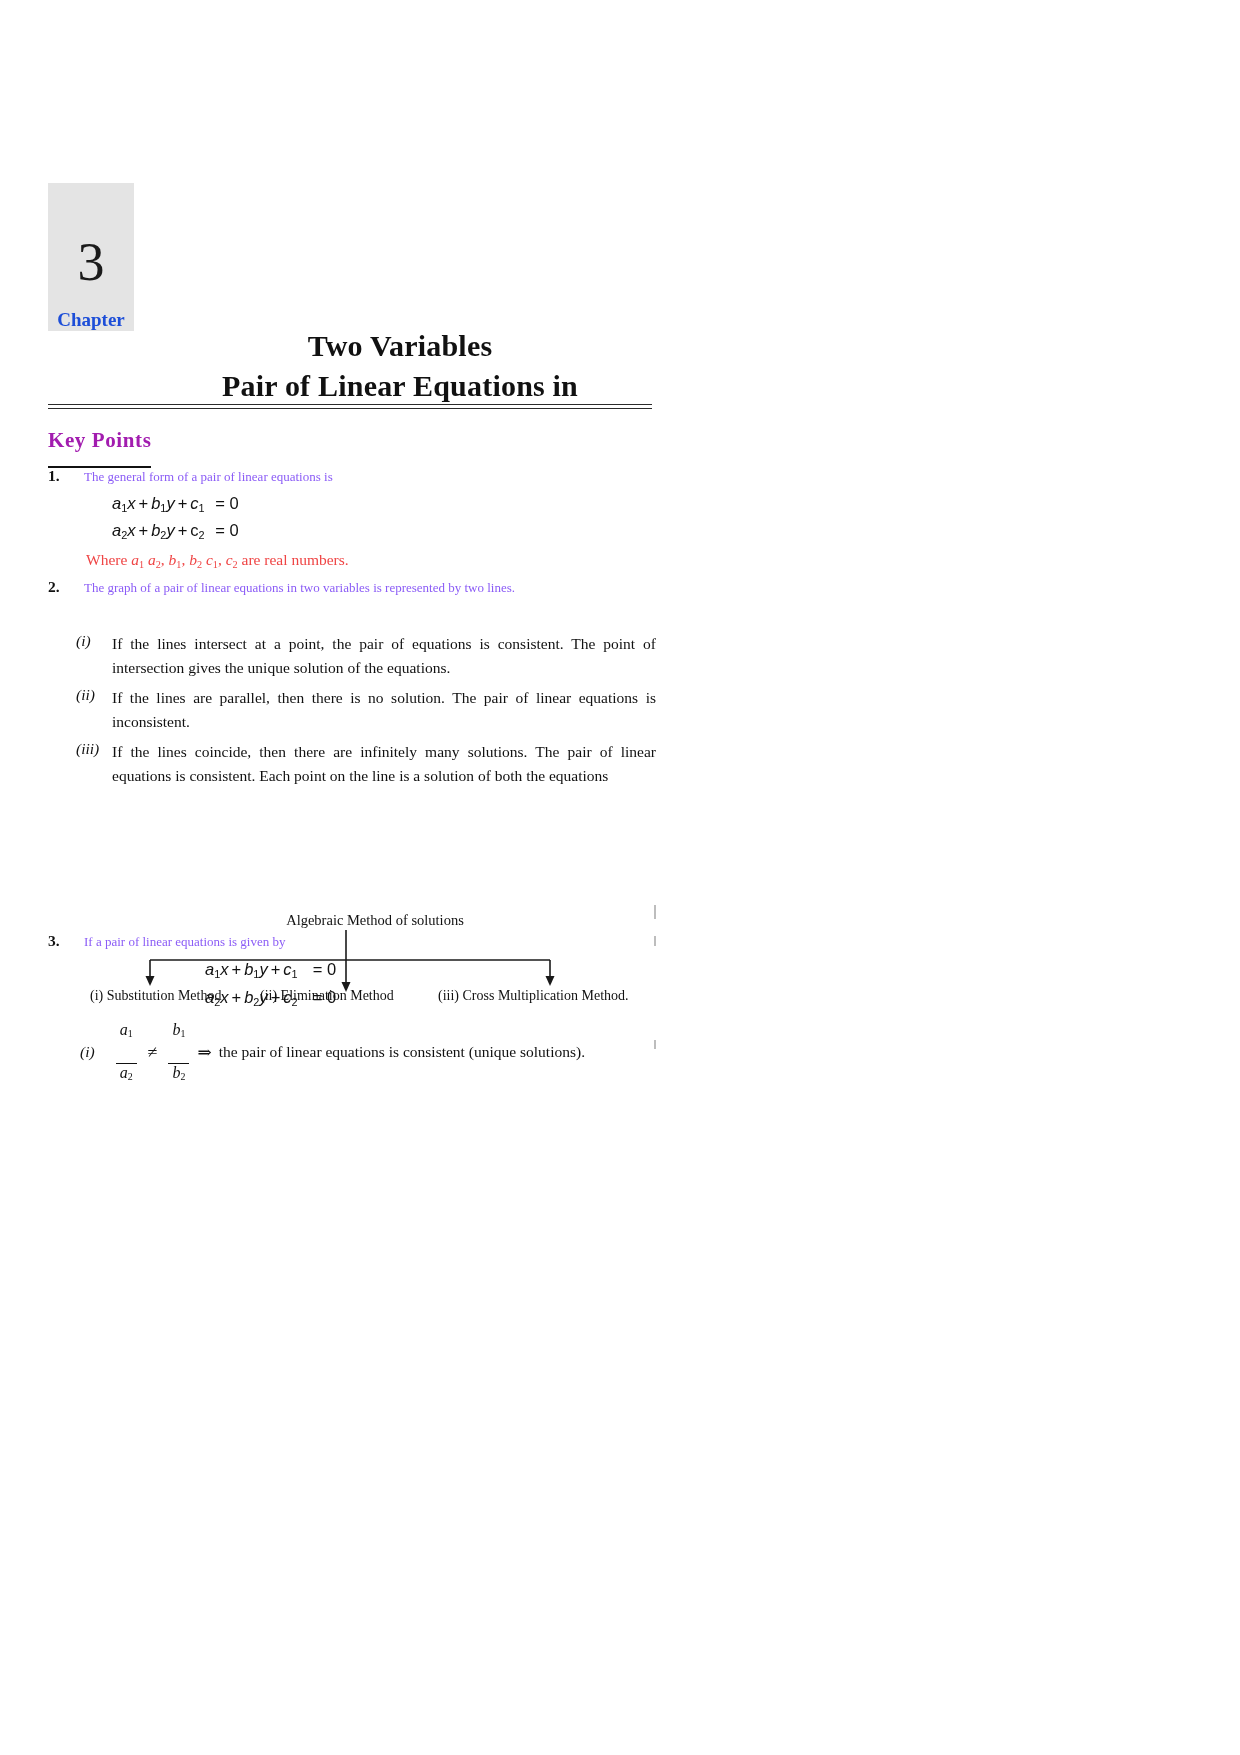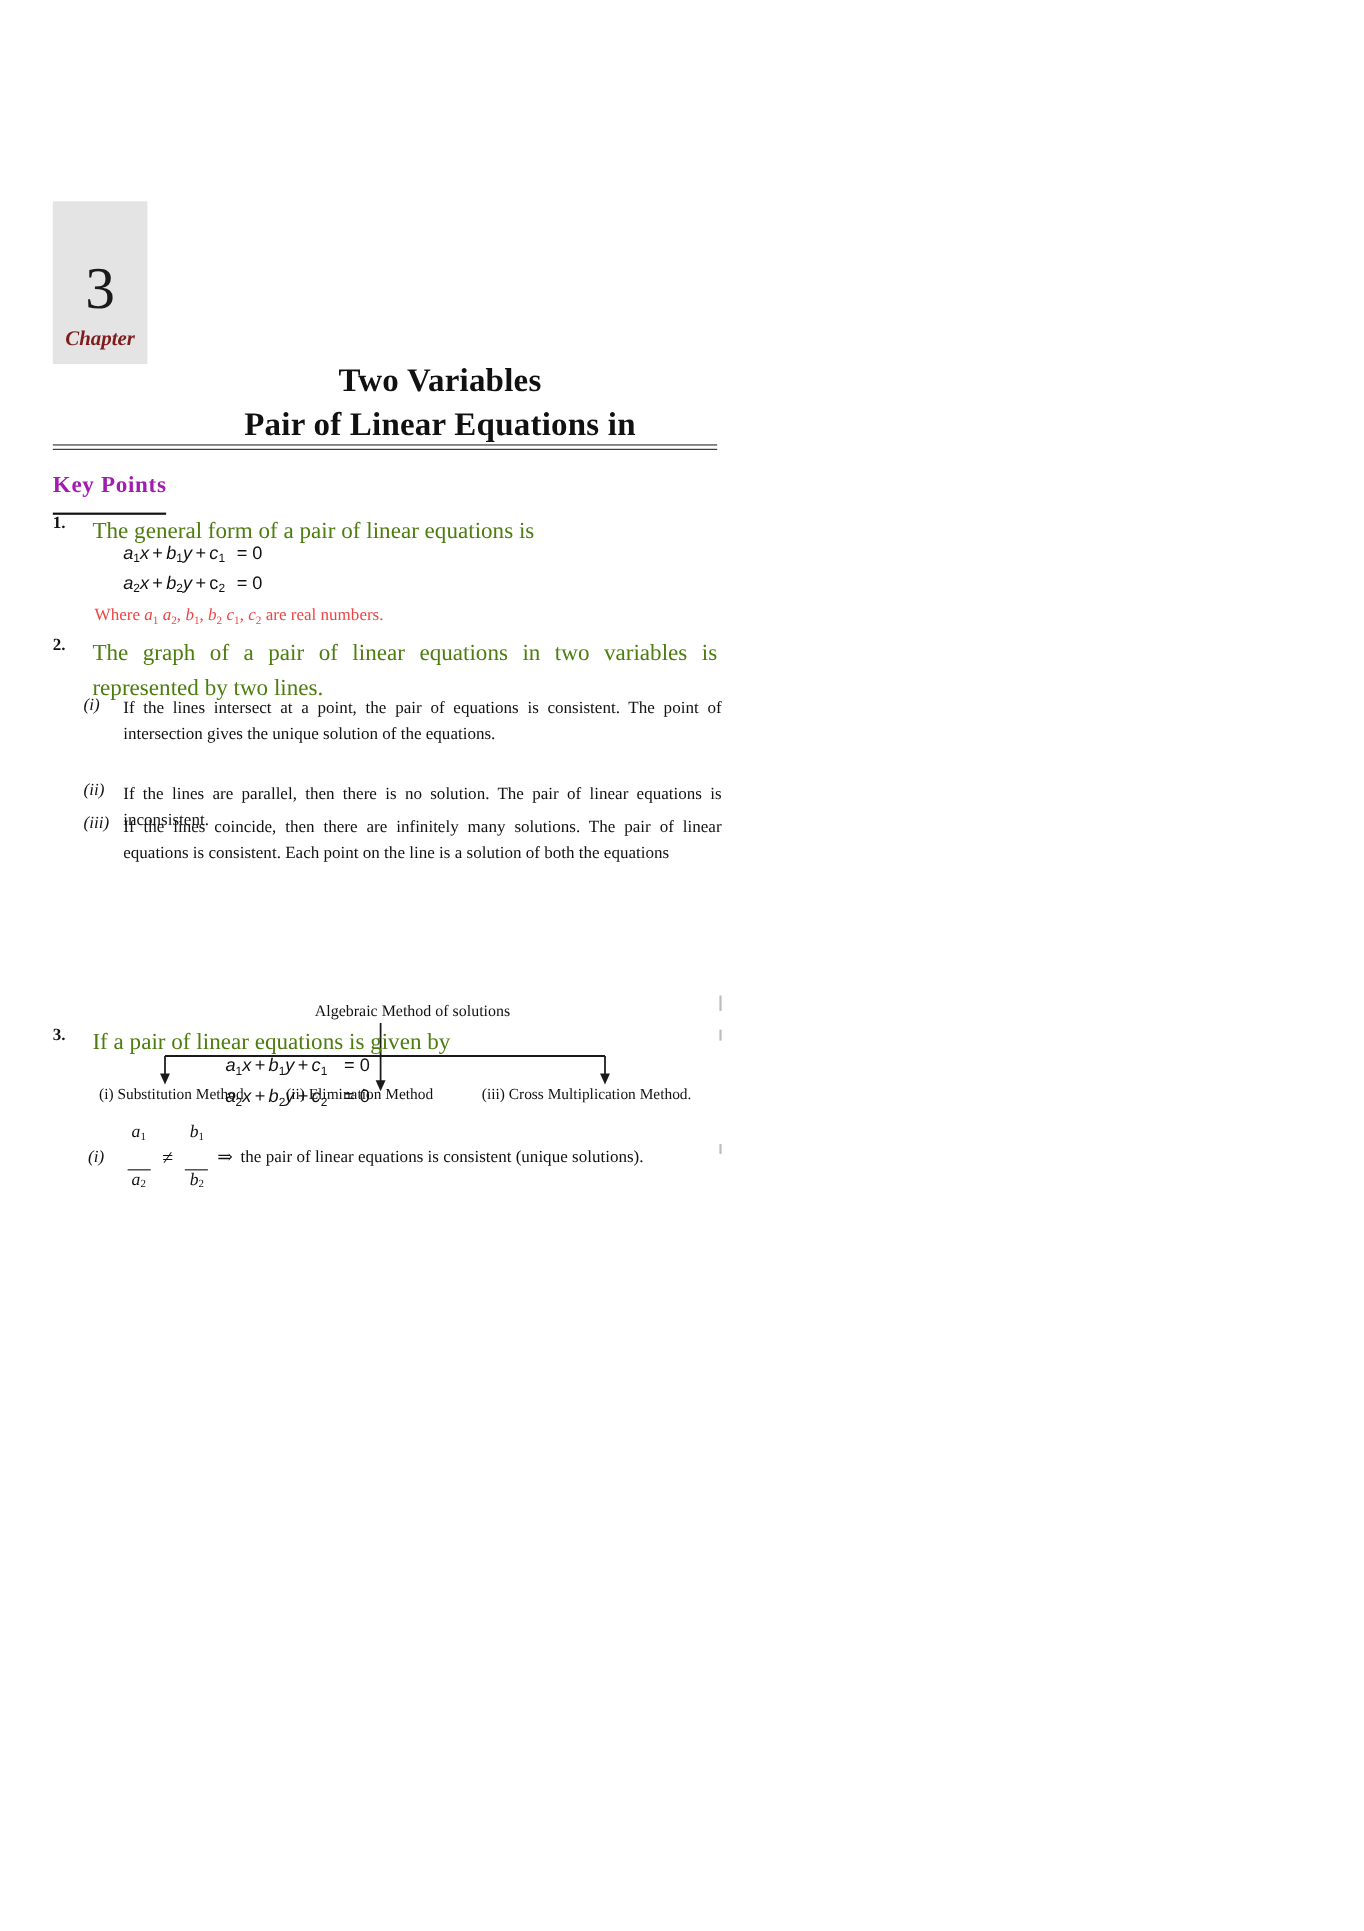--- a/index.html
+++ b/index.html
@@ -37,25 +37,24 @@
   .chapter-num {
     font-family: "Liberation Serif", "DejaVu Serif", serif;
     font-size: 54px;
     line-height: 1;
     padding-top: 52px;
     color: #1a1a1a;
     font-weight: 400;
   }
   .chapter-word {
     font-family: "Liberation Serif", "DejaVu Serif", serif;
-    font-style: italic;
     font-weight: 700;
     font-size: 19px;
-    margin-top: 9px;
-    color: #7f1d1d;
+    margin-top: 20px;
+    color: #1d4ed8;
   }
 
   
   .title-block {
     position: absolute;
     left: 150px;
     top: 326px;
     width: 500px;
     text-align: center;
   }
@@ -99,23 +98,23 @@
     display: flex;
   }
   .item-num {
     font-weight: 700;
     font-size: 15.5px;
     width: 36px;
     flex: 0 0 36px;
     color: #111;
   }
   .item-body {
-    font-size: 21px;
+    font-size: 13px;
     line-height: 1.52;
-    color: #4d7c0f;
+    color: #8b5cf6;
   }
   .sub-item {
     position: absolute;
     display: flex;
   }
   .sub-num {
     font-size: 15.5px;
     font-style: italic;
     width: 36px;
     flex: 0 0 36px;
@@ -266,21 +265,21 @@
   <div class="item" style="left:48px; top:578px; width:608px;">
     <div class="item-num">2.</div>
     <div class="item-body" style="width:568px; text-align:justify;">The graph of a pair of linear equations in two variables is represented by two lines.</div>
   </div>
 
   <div class="sub-item" style="left:76px; top:632px; width:580px;">
     <div class="sub-num">(i)</div>
     <div class="sub-body" style="width:544px;">If the lines intersect at a point, the pair of equations is consistent. The point of intersection gives the unique solution of the equations.</div>
   </div>
 
-  <div class="sub-item" style="left:76px; top:686px; width:580px;margin-top:24px;">
+  <div class="sub-item" style="left:76px; top:686px; width:580px;">
     <div class="sub-num">(ii)</div>
     <div class="sub-body" style="width:544px;">If the lines are parallel, then there is no solution. The pair of linear equations is inconsistent.</div>
   </div>
 
   <div class="sub-item" style="left:76px; top:740px; width:580px;">
     <div class="sub-num">(iii)</div>
     <div class="sub-body" style="width:544px;">If the lines coincide, then there are infinitely many solutions. The pair of linear equations is consistent. Each point on the line is a solution of both the equations</div>
   </div>
 
   <div class="flow">

